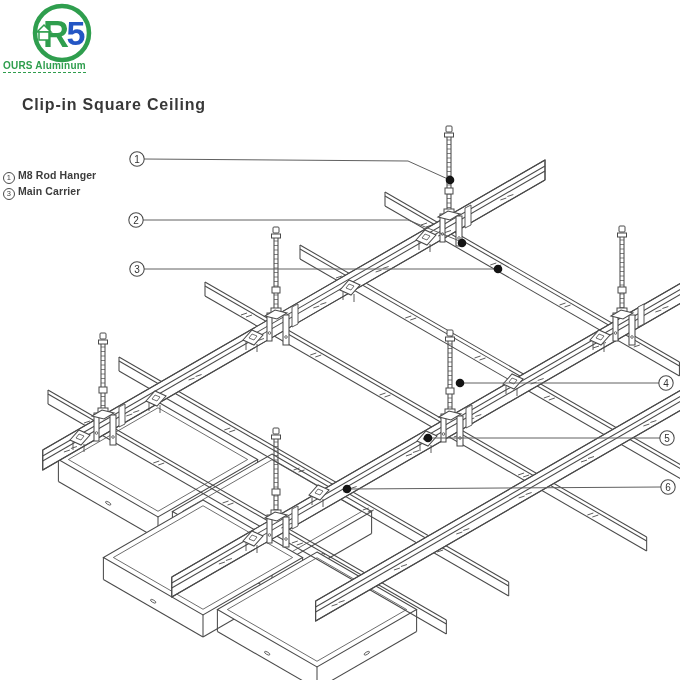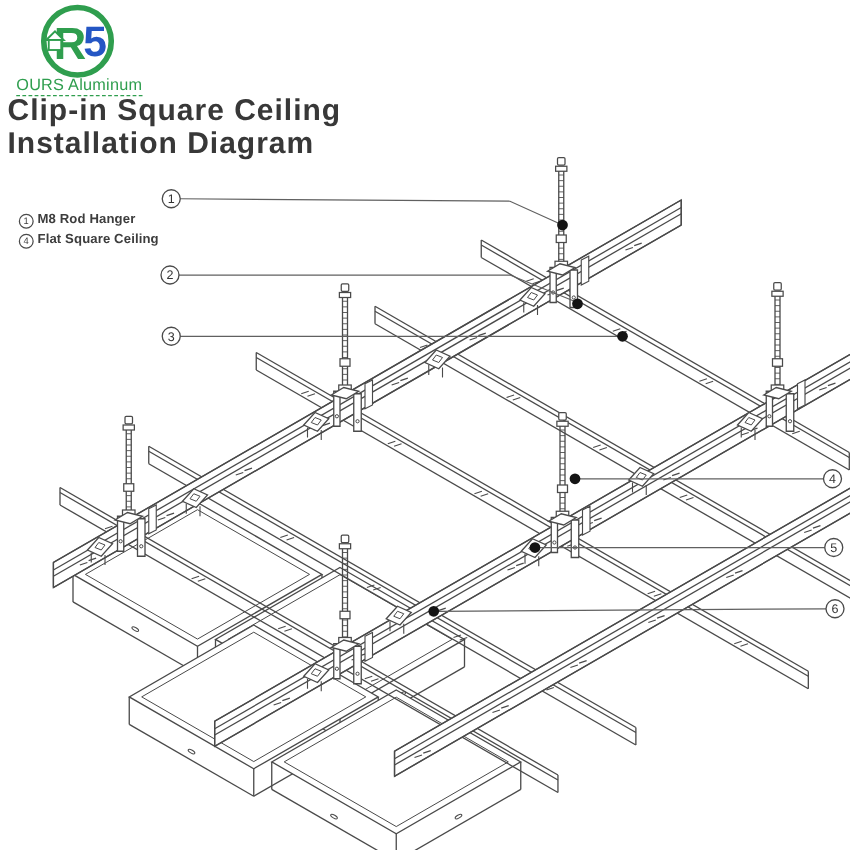--- a/index.html
+++ b/index.html
@@ -4,31 +4,31 @@
 <style>
   html,body{margin:0;padding:0;}
   body{
     width:680px;height:680px;position:relative;overflow:hidden;
     background:#ffffff;font-family:"Liberation Sans",sans-serif;
   }
   #diagram{position:absolute;left:0;top:0;z-index:1;}
   .header{position:absolute;left:0;top:0;z-index:2;}
   .logo-svg{position:absolute;left:10px;top:2px;}
   .brand{
-    position:absolute;left:13px;top:60px;font-size:13px;font-weight:normal;
+    position:absolute;left:3px;top:60px;font-size:10px;font-weight:bold;
     color:#2f9e4e;letter-spacing:.2px;white-space:nowrap;
     border-bottom:1px dashed #2f9e4e;padding-bottom:1px;
   }
   .title{
-    position:absolute;left:6px;top:76px;margin:0;
-    font-size:24px;line-height:26px;font-weight:bold;color:#383838;
+    position:absolute;left:6px;top:76px;margin:16px;
+    font-size:16px;line-height:26px;font-weight:bold;color:#383838;
     letter-spacing:.8px;white-space:nowrap;
   }
   .parts{
-    position:absolute;left:15px;top:167px;margin:0;padding:0;list-style:none;
+    position:absolute;left:3px;top:167px;margin:0;padding:0;list-style:none;
     z-index:2;
   }
   .parts li{
     height:16px;line-height:16px;font-size:10.5px;font-weight:bold;
     color:#3d3d3d;white-space:nowrap;letter-spacing:.1px;
   }
   .pn{
     display:inline-block;width:10px;height:10px;line-height:10px;
     border:1px solid #4a4a4a;border-radius:50%;text-align:center;
     font-size:7.5px;font-weight:normal;margin-right:3px;vertical-align:-1px;
@@ -542,19 +542,19 @@
 
 <div class="header">
   <svg class="logo-svg" width="100" height="62">
     <circle cx="52" cy="31" r="27" fill="none" stroke="#2f9e4e" stroke-width="4.5"></circle>
     <text x="46" y="45" text-anchor="middle" font-size="36" font-weight="bold" fill="#2f9e4e" font-family="Liberation Sans, sans-serif">R</text>
     <text x="66" y="43" text-anchor="middle" font-size="34" font-weight="bold" fill="#2456c4" font-family="Liberation Sans, sans-serif">5</text>
     <polygon points="27,30 34,23 41,30" fill="#ffffff" stroke="#2f9e4e" stroke-width="1.5"></polygon>
     <rect x="29" y="30" width="10" height="8" fill="#ffffff" stroke="#2f9e4e" stroke-width="1.5"></rect>
   </svg>
   <div class="brand">OURS Aluminum</div>
-  <h1 class="title"><span>Clip-in Square Ceiling</span><br><span>Installation Diagram</span></h1>
+  <h1 class="title"><span>Clip-in Square Ceiling</span><br></h1>
 </div>
 
 <ol class="parts">
   <li><span class="pn">1</span><span>M8 Rod Hanger</span></li>
-  <li><span class="pn">4</span><span>Flat Square Ceiling</span></li>
+  <li><span class="pn">3</span><span>Main Carrier</span></li>
 </ol>
 
 </body></html>

